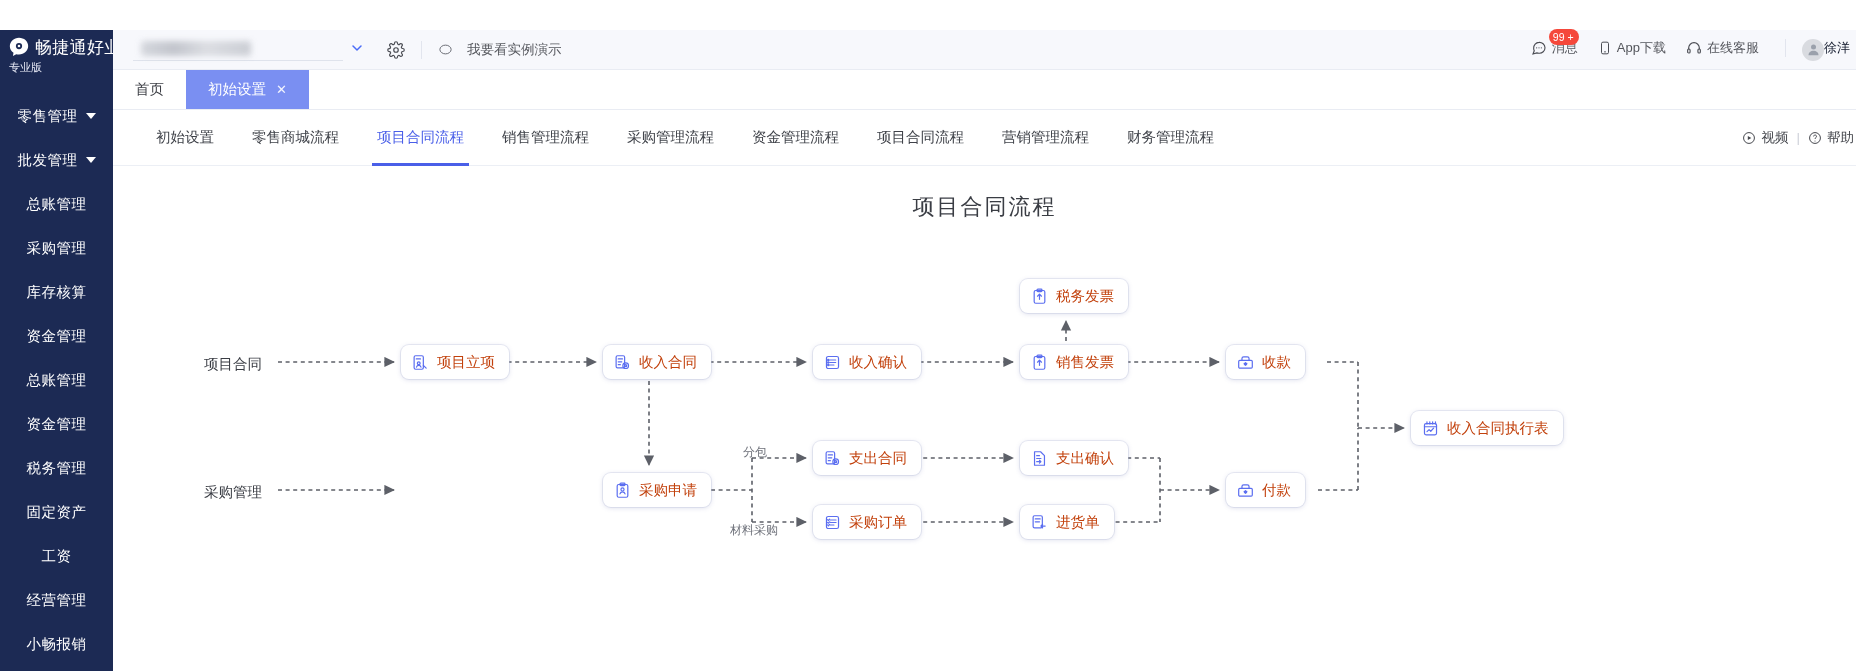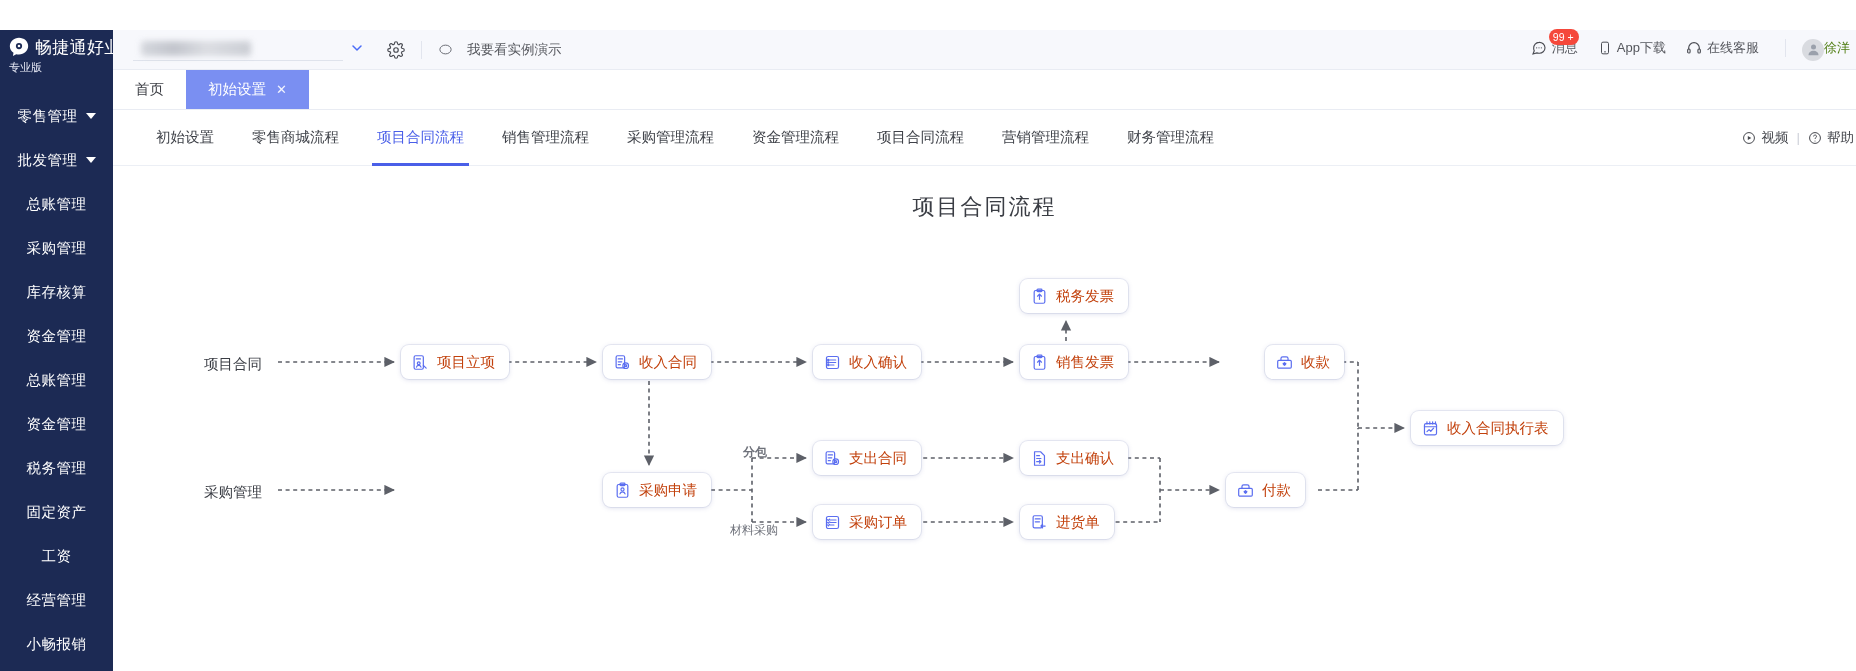--- a/index.html
+++ b/index.html
@@ -54,21 +54,21 @@
   .divider-v { width:1px; height:18px; background:#e2e5ee; margin:0 16px; }
   .demo-link { display:flex; align-items:center; gap:14px; color:#56585e; font-size:13.5px; cursor:pointer; }
   .header-right { margin-left:auto; display:flex; align-items:flex-start; padding-right:6px; gap:0; }
   .hr-item { display:flex; align-items:center; gap:5px; color:#54565c; font-size:13px; padding:0 10px; position:relative; cursor:pointer; }
   .badge99 {
     position:absolute; top:-10px; left:28px;
     background:#f5483b; color:#fff; font-size:10.5px; line-height:1;
     padding:3px 5px 3px 4px; border-radius:9px; white-space:nowrap;
   }
   .avatar { width:22px;height:22px;border-radius:50%;background:#d9dbe0; display:flex;align-items:center;justify-content:center; }
-  .uname { color:#4d7c0f; font-size:13px; }
+  .uname { color:#0f172a; font-size:13px; }
 
   
   .tabstrip {
     position:absolute; left:113px; top:70px; right:0; height:40px;
     background:#fff; border-bottom:1px solid #e9ecf3;
     display:flex; align-items:stretch;
   }
   .btab { display:flex; align-items:center; padding:0 22px; font-size:14.5px; color:#3d3f45; cursor:pointer; }
   .btab.active { background:#7a8ff2; color:#fff; }
   .btab .x { margin-left:10px; font-size:13px; opacity:.9; }
@@ -395,21 +395,21 @@
           </div>
           <div class="node" style="left: 907px; top: 113px;">
             <svg class="nicon" viewBox="0 0 24 24" fill="none" stroke="#5b6ef0" stroke-width="1.7" stroke-linecap="round" stroke-linejoin="round">
               <rect x="4.5" y="3.5" width="15" height="18" rx="2.2"></rect>
               <rect x="8.5" y="1.6" width="7" height="3.4" rx="1.2"></rect>
               <path d="M12 9v7"></path>
               <path d="M9.2 11.6L12 8.8l2.8 2.8"></path>
             </svg>
             <span>税务发票</span>
           </div>
-          <div class="node" style="left: 1152px; top: 179px;">
+          <div class="node" style="left: 1113px; top: 179px;">
             <svg class="nicon" viewBox="0 0 24 24" fill="none" stroke="#5b6ef0" stroke-width="1.7" stroke-linecap="round" stroke-linejoin="round">
               <path d="M4 9h16a1.6 1.6 0 011.6 1.6v7.8A1.6 1.6 0 0120 20H4a1.6 1.6 0 01-1.6-1.6v-7.8A1.6 1.6 0 014 9z"></path>
               <path d="M7 9V6.4A2.4 2.4 0 019.4 4h5.2A2.4 2.4 0 0117 6.4V9"></path>
               <path d="M10 13.2h4M12 12v4M10.4 15h3.2"></path>
             </svg>
             <span>收款</span>
           </div>
           <div class="node" style="left: 1298px; top: 245px;">
             <svg class="nicon" viewBox="0 0 24 24" fill="none" stroke="#5b6ef0" stroke-width="1.7" stroke-linecap="round" stroke-linejoin="round">
               <rect x="3.5" y="5" width="17" height="16" rx="2.2"></rect>
@@ -472,18 +472,18 @@
               <path d="M4 9h16a1.6 1.6 0 011.6 1.6v7.8A1.6 1.6 0 0120 20H4a1.6 1.6 0 01-1.6-1.6v-7.8A1.6 1.6 0 014 9z"></path>
               <path d="M7 9V6.4A2.4 2.4 0 019.4 4h5.2A2.4 2.4 0 0117 6.4V9"></path>
               <path d="M10 13.2h4M12 12v4M10.4 15h3.2"></path>
             </svg>
             <span>付款</span>
           </div>
         </div>
       <div class="labels-host">
           <div class="rowlabel" style="left: 91px; top: 189px;">项目合同</div>
           <div class="rowlabel" style="left: 91px; top: 317px;">采购管理</div>
-          <div class="edgelabel" style="left: 630px; top: 278px; font-weight: bold;">分包</div>
+          <div class="edgelabel" style="left: 630px; top: 278px;">分包</div>
           <div class="edgelabel" style="left: 617px; top: 356px;">材料采购</div>
         </div>
     </div>
   </div>
 </div>
 
 </body></html>

